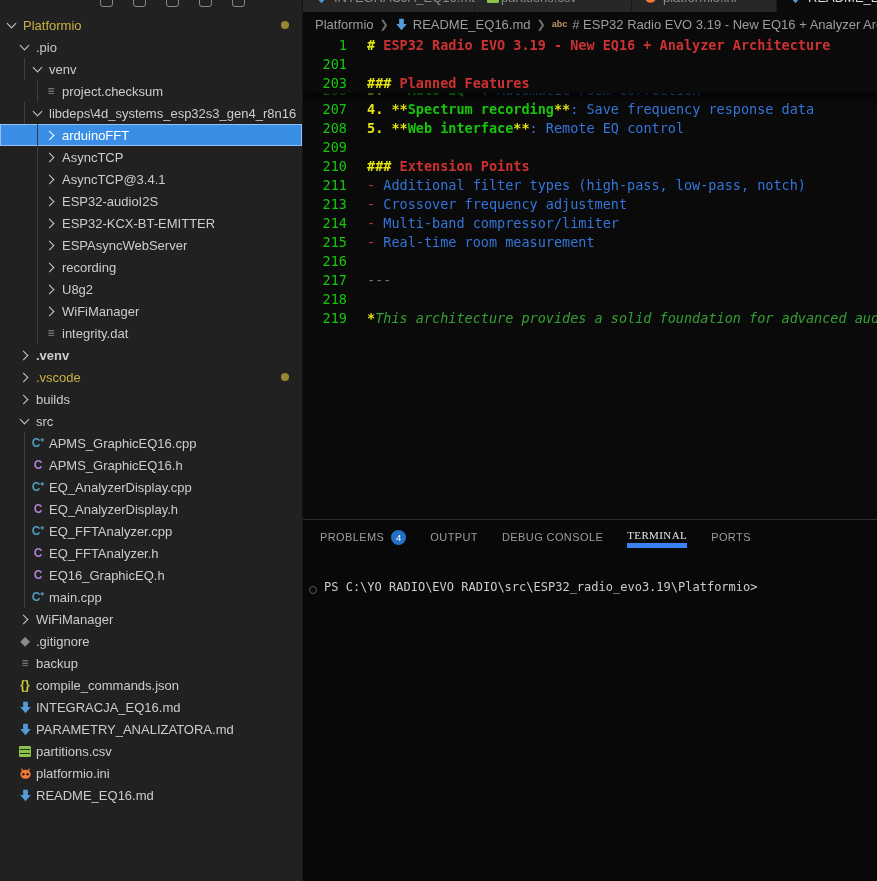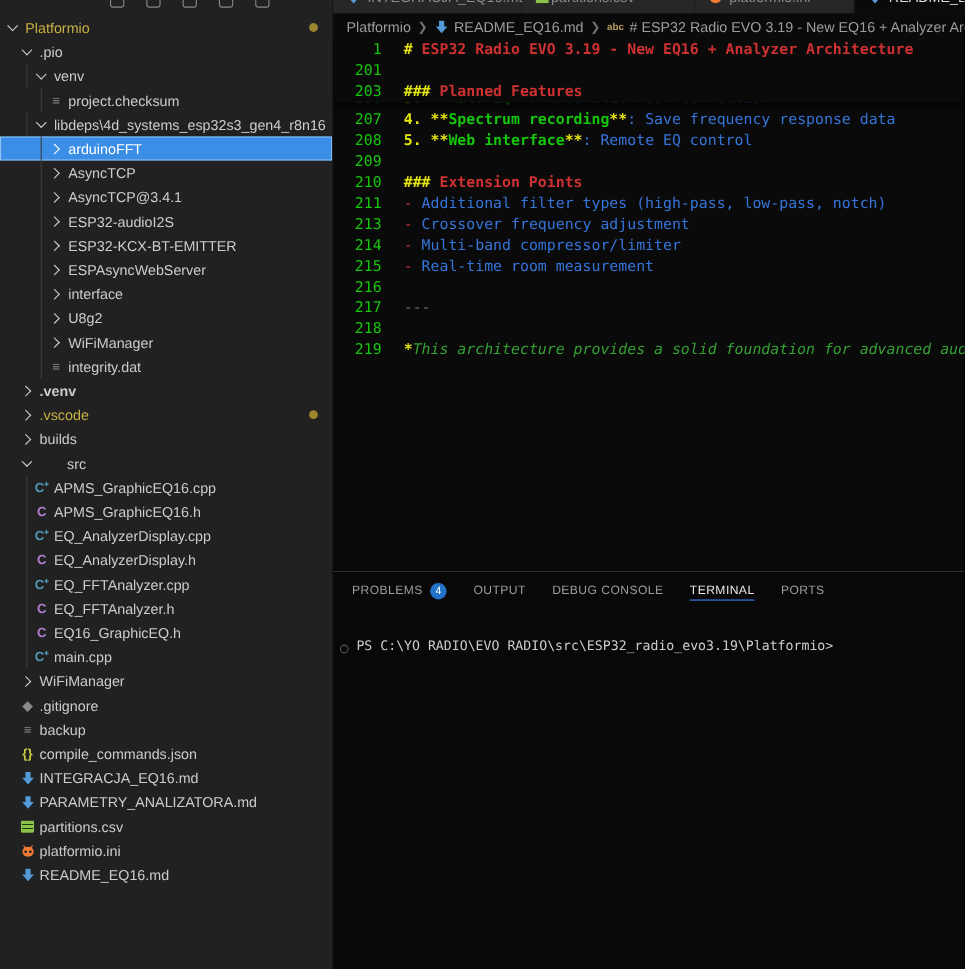--- a/index.html
+++ b/index.html
@@ -79,21 +79,21 @@
   .tok-g{ color:var(--md-green,#16c60c); font-weight:bold; }
   .tok-gi{ color:var(--md-green-italic,#35a035); font-style:italic; }
   .tok-gy{ color:var(--md-gray,#707070); }
   
   .panel{ height:362px; flex:none; border-top:1px solid var(--border,#2e2e2e);
     background:var(--panel-bg,#0a0a0a); display:flex; flex-direction:column; }
   .ptabs{ height:34px; display:flex; align-items:center; padding-left:17px; flex:none; }
   .ptab{ font-size:11px; letter-spacing:.4px; color:var(--panel-tab-fg,#9d9d9d);
     margin-right:24px; display:flex; align-items:center; position:relative; height:100%; cursor:pointer;}
   .ptab .t{ padding:2px 0; }
-  .ptab.active .t{ color:var(--panel-tab-active-fg,#e7e7e7); border-bottom:1px solid #3b82f6; }
+  .ptab.active .t{ color:var(--panel-tab-active-fg,#e7e7e7); border-bottom:5px solid #3b82f6;font-family:Liberation Serif, serif; }
   .pbadge{ margin-left:7px; background:var(--badge-bg,#2472c8); color:#fff; font-size:9.5px;
     width:15px; height:15px; border-radius:50%; display:flex; align-items:center; justify-content:center; }
   .termwrap{ flex:1; padding:26px 0 0 4px; font-family:"DejaVu Sans Mono","Liberation Mono",monospace;
     font-size:12px; color:var(--terminal-fg,#ccc); }
   .promptrow{ display:flex; align-items:flex-end; }
   .cmdcircle{ width:8px; height:8px; border:1px solid #5a5a5a; border-radius:50%; margin:0 7px 0 2px; flex:none;}
 </style>
 </head>
 <body>
 
@@ -158,21 +158,21 @@
           <span class="lbl">ESP32-KCX-BT-EMITTER</span>
         </div>
         <div class="row" style="padding-left: 43px;">
           <span class="guide" style="left: 37px;"></span>
           <span class="chev right"></span>
           <span class="lbl">ESPAsyncWebServer</span>
         </div>
         <div class="row" style="padding-left: 43px;">
           <span class="guide" style="left: 37px;"></span>
           <span class="chev right"></span>
-          <span class="lbl">interface</span>
+          <span class="lbl">recording</span>
         </div>
         <div class="row" style="padding-left: 43px;">
           <span class="guide" style="left: 37px;"></span>
           <span class="chev right"></span>
           <span class="lbl">U8g2</span>
         </div>
         <div class="row" style="padding-left: 43px;">
           <span class="guide" style="left: 37px;"></span>
           <span class="chev right"></span>
           <span class="lbl">WiFiManager</span>
@@ -188,21 +188,21 @@
         </div>
         <div class="row goldname" style="padding-left: 17px;">
           <span class="chev right"></span>
           <span class="lbl">.vscode</span>
           <span class="dot"></span>
         </div>
         <div class="row" style="padding-left: 17px;">
           <span class="chev right"></span>
           <span class="lbl">builds</span>
         </div>
-        <div class="row" style="padding-left: 17px; gap: 25px;">
+        <div class="row" style="padding-left: 17px;">
           <span class="chev down"></span>
           <span class="lbl">src</span>
         </div>
         <div class="row" style="padding-left: 30px;">
           <span class="guide" style="left: 24px;"></span>
           <span class="fic" style="color: var(--icon-cpp);">C⁺</span>
           <span class="lbl">APMS_GraphicEQ16.cpp</span>
         </div>
         <div class="row" style="padding-left: 30px;">
           <span class="guide" style="left: 24px;"></span>

